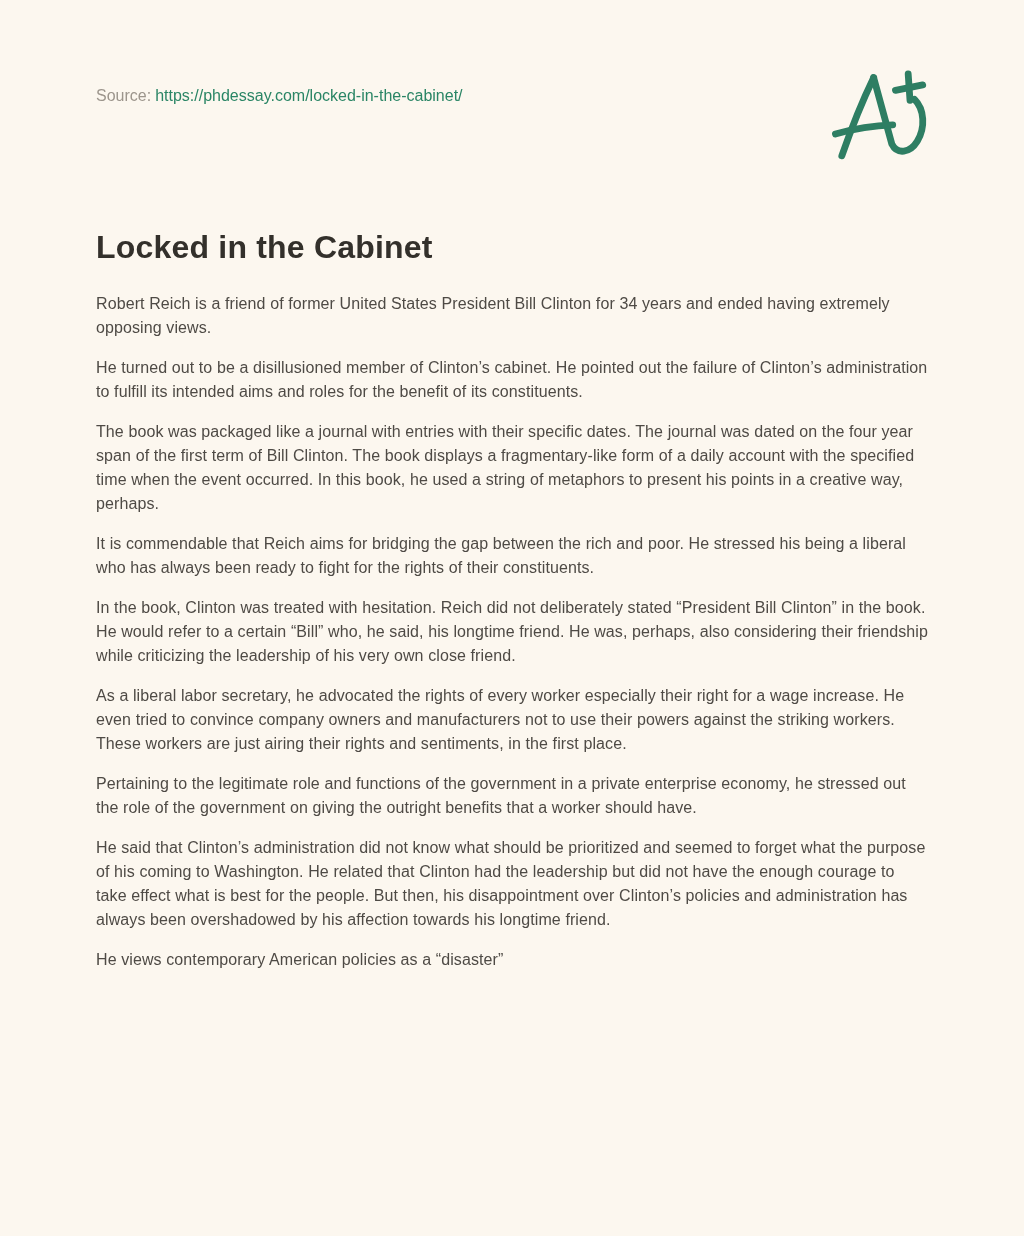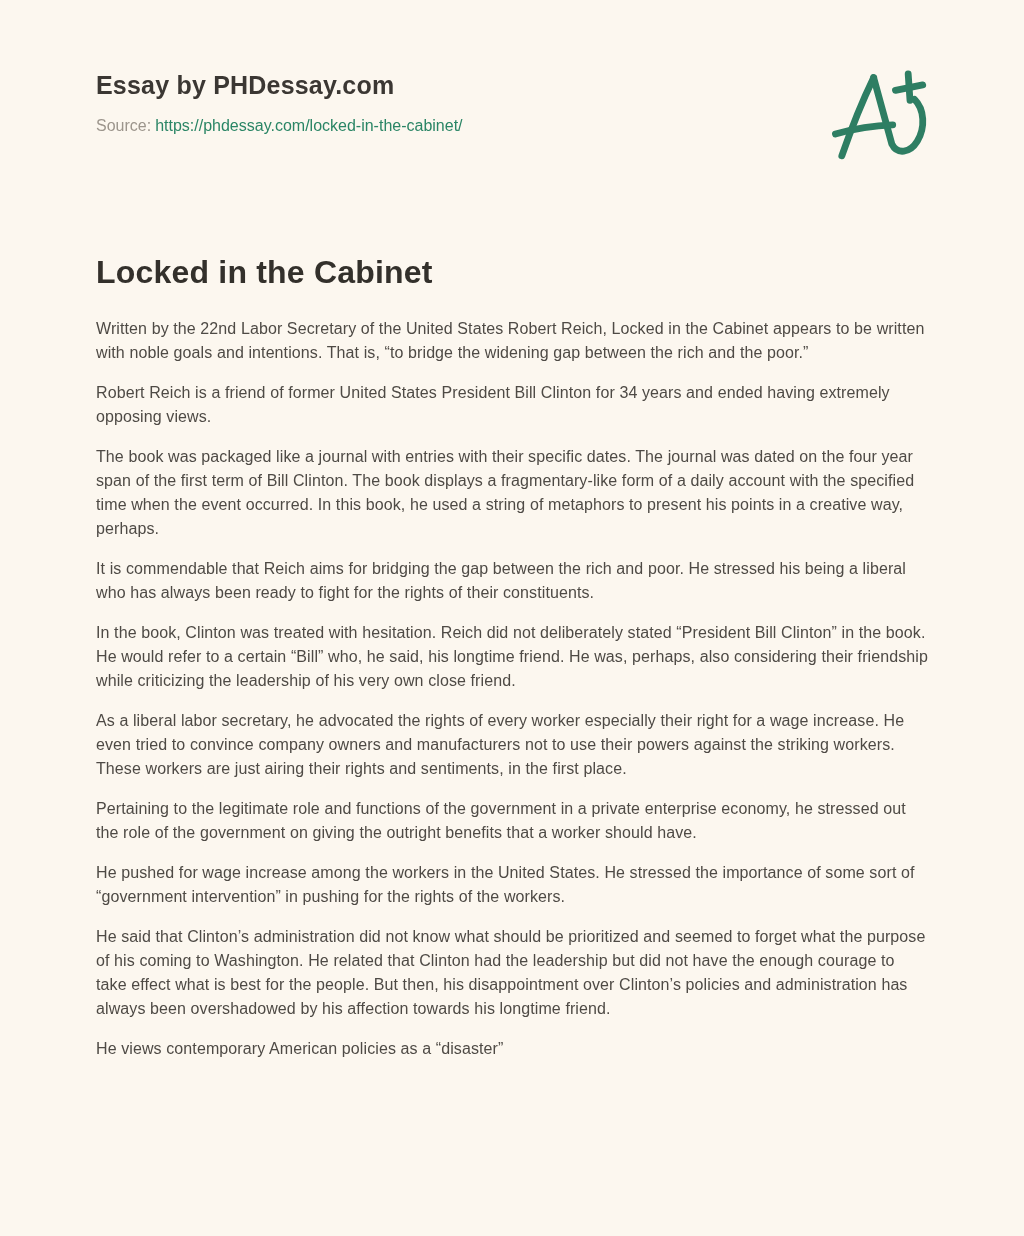--- a/index.html
+++ b/index.html
@@ -49,21 +49,21 @@
   }
   .logo {
     width: 100px;
     height: 100px;
     margin-top: -6px;
     margin-right: -2px;
     flex: 0 0 auto;
   }
   .logo svg { width: 100%; height: 100%; display: block; }
   .article-title {
-    margin-top: 90px;
+    margin-top: 65px;
     font-size: 32px;
     font-weight: 700;
     color: #33302b;
     letter-spacing: 0.2px;
     line-height: 1.15;
   }
   .article-body {
     margin-top: 26px;
     max-width: 833px;
   }
@@ -75,21 +75,20 @@
     letter-spacing: 0.1px;
   }
 </style>
 </head>
 <body>
 
 <div class="page">
 
   <div class="header-row">
     <div class="header-left">
-      <div class="site-title">Essay by PHDessay.com</div>
       <div class="source-line">
         <span class="source-label">Source:</span><span class="source-link">https://phdessay.com/locked-in-the-cabinet/</span>
       </div>
     </div>
     <div class="logo">
       <svg viewBox="0 0 110 110" fill="none" xmlns="http://www.w3.org/2000/svg">
         <g stroke="#2e7e63" stroke-width="7.5" stroke-linecap="round" fill="none">
 
           <path d="M 13,101 Q 30,52 48,15"></path>
 
@@ -102,37 +101,36 @@
           <path d="M 72,29 L 102,23"></path>
         </g>
       </svg>
     </div>
   </div>
 
   <h1 class="article-title">Locked in the Cabinet</h1>
 
   <div class="article-body">
 
-      <p>Written by the 22nd Labor Secretary of the United States Robert Reich, Locked in the Cabinet appears to be written with noble goals and intentions. That is, “to bridge the widening gap between the rich and the poor.”</p>
 
       <p>Robert Reich is a friend of former United States President Bill Clinton for 34 years and ended having extremely opposing views.</p>
 
+      <p>He turned out to be a disillusioned member of Clinton’s cabinet. He pointed out the failure of Clinton’s administration to fulfill its intended aims and roles for the benefit of its constituents.</p>
 
       <p>The book was packaged like a journal with entries with their specific dates. The journal was dated on the four year span of the first term of Bill Clinton. The book displays a fragmentary-like form of a daily account with the specified time when the event occurred. In this book, he used a string of metaphors to present his points in a creative way, perhaps.</p>
 
       <p>It is commendable that Reich aims for bridging the gap between the rich and poor. He stressed his being a liberal who has always been ready to fight for the rights of their constituents.</p>
 
       <p>In the book, Clinton was treated with hesitation. Reich did not deliberately stated “President Bill Clinton” in the book. He would refer to a certain “Bill” who, he said, his longtime friend. He was, perhaps, also considering their friendship while criticizing the leadership of his very own close friend.</p>
 
 
       <p>As a liberal labor secretary, he advocated the rights of every worker especially their right for a wage increase. He even tried to convince company owners and manufacturers not to use their powers against the striking workers. These workers are just airing their rights and sentiments, in the first place.</p>
 
       <p>Pertaining to the legitimate role and functions of the government in a private enterprise economy, he stressed out the role of the government on giving the outright benefits that a worker should have.</p>
 
-      <p>He pushed for wage increase among the workers in the United States. He stressed the importance of some sort of “government intervention” in pushing for the rights of the workers.</p>
 
 
       <p>He said that Clinton’s administration did not know what should be prioritized and seemed to forget what the purpose of his coming to Washington. He related that Clinton had the leadership but did not have the enough courage to take effect what is best for the people. But then, his disappointment over Clinton’s policies and administration has always been overshadowed by his affection towards his longtime friend.</p>
 
       <p>He views contemporary American policies as a “disaster”</p>
     </div>
 
 </div>
 
 </body></html>

